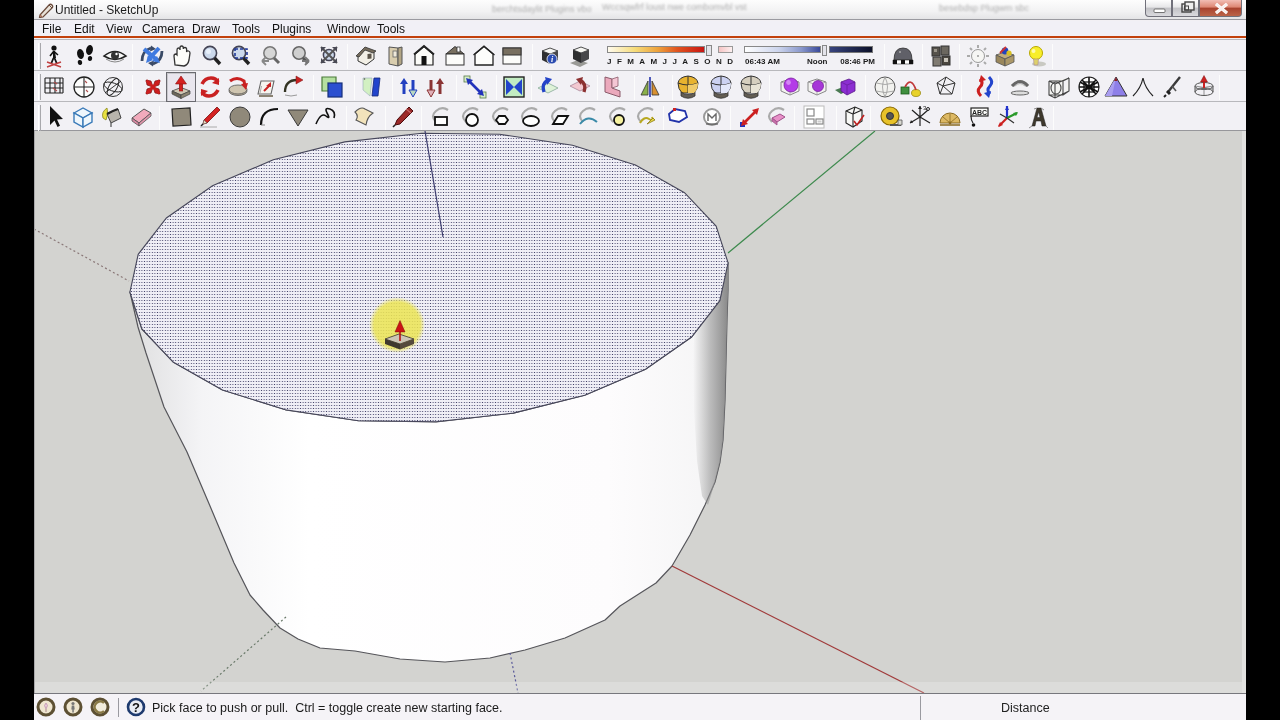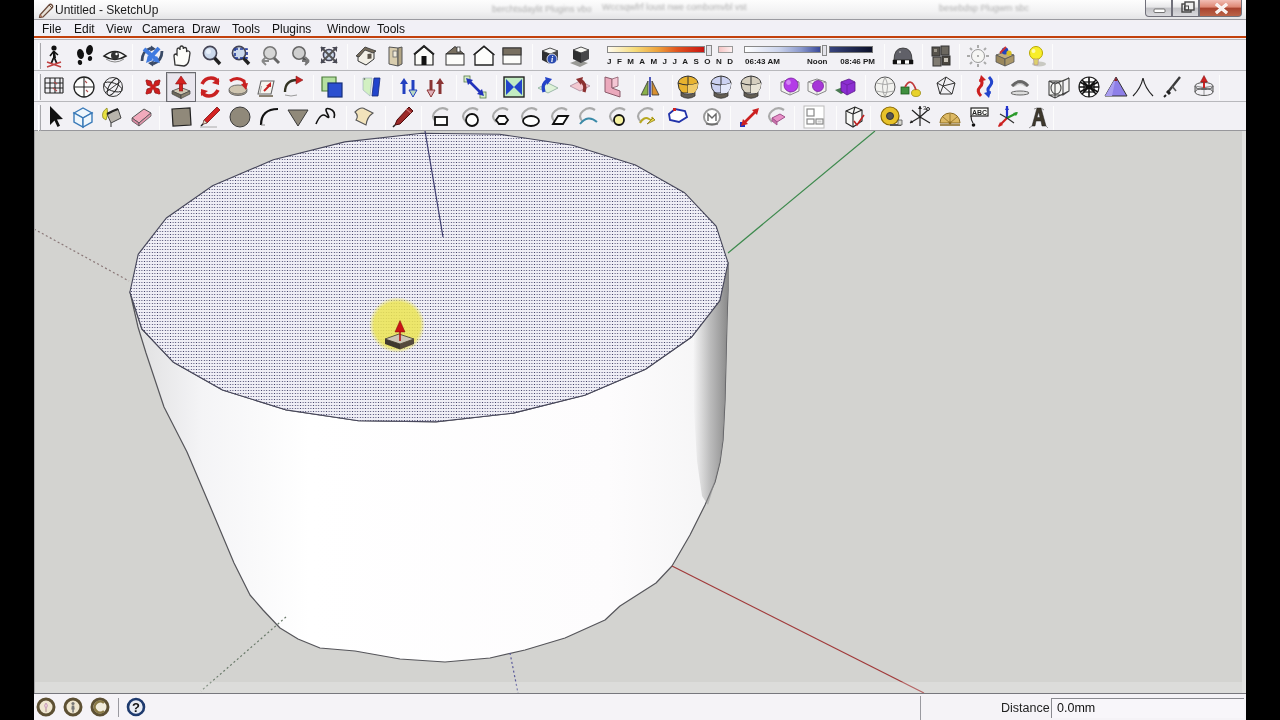--- a/index.html
+++ b/index.html
@@ -702,16 +702,16 @@
       <circle cx="37" cy="6.5" r="1.6" fill="#777"></circle>
         <path d="M35.8 8.5 h2.4 l0.5 4 h-3.4 Z M36.3 12.5 h0.9 v3 h-0.9 Z M36.9 12.5 h0.9 v3 h-0.9 Z" fill="#777"></path>
       <circle cx="64" cy="10" r="8" fill="#f2ecdc" stroke="#5d5033" stroke-width="3"></circle>
       <path d="M68 6 A5.5 5.5 0 1 0 68 14" fill="none" stroke="#8a7a46" stroke-width="2.4"></path>
     </svg>
     <div class="vsep" style="left:84px;top:4px;height:19px"></div>
     <svg style="position:absolute;left:92px;top:3px" width="22" height="21" viewBox="0 0 22 21">
       <circle cx="10" cy="10" r="8" fill="#e8ecf4" stroke="#1e3a6e" stroke-width="2.6"></circle>
       <text x="10" y="14.5" font-size="13" font-weight="bold" fill="#111" text-anchor="middle" font-family="Liberation Sans">?</text>
     </svg>
+    <div class="msg">Pick face to push or pull.&nbsp; Ctrl = toggle create new starting face.</div>
     <div class="vsep" style="left:886px;top:2px;height:25px"></div>
     <div class="dist">Distance</div>
-    <div id="vcb">0.0mm</div>
   </div>
 </div>
 </body></html>

